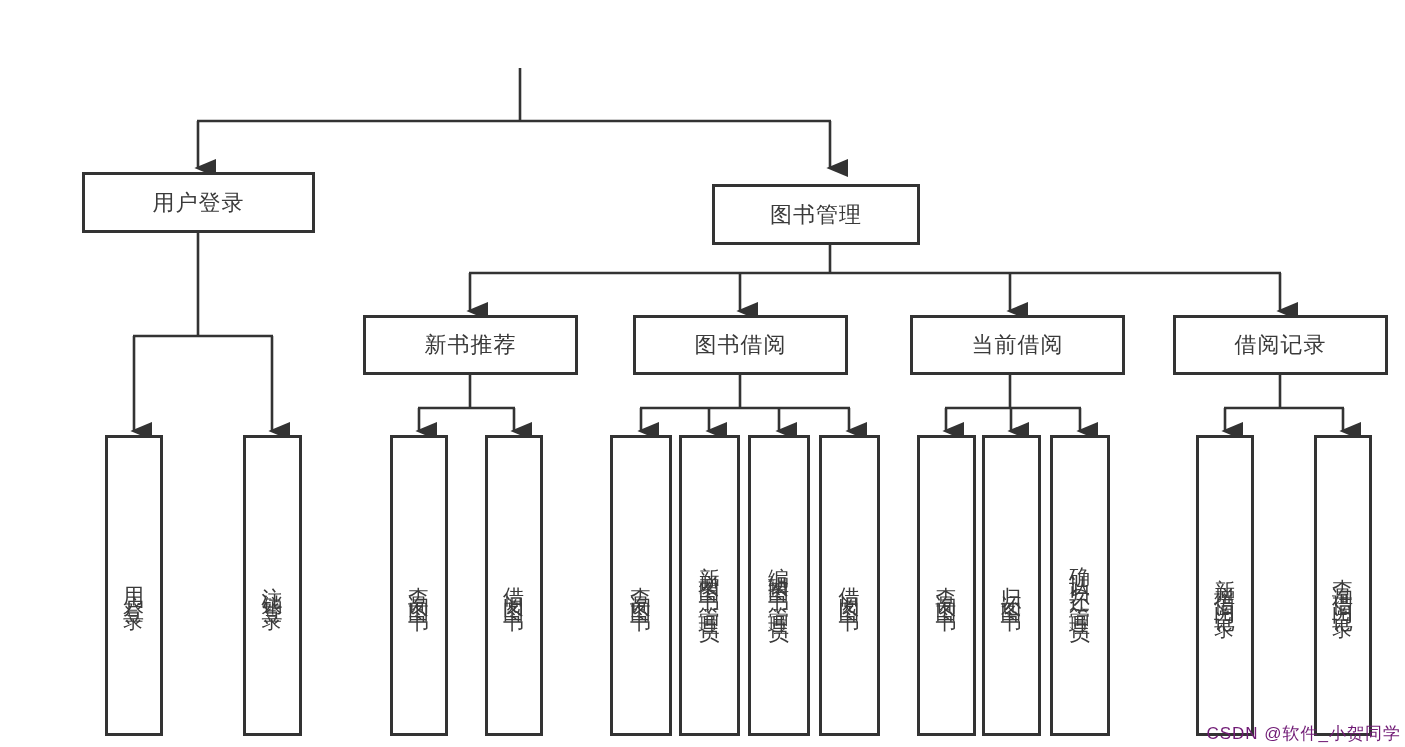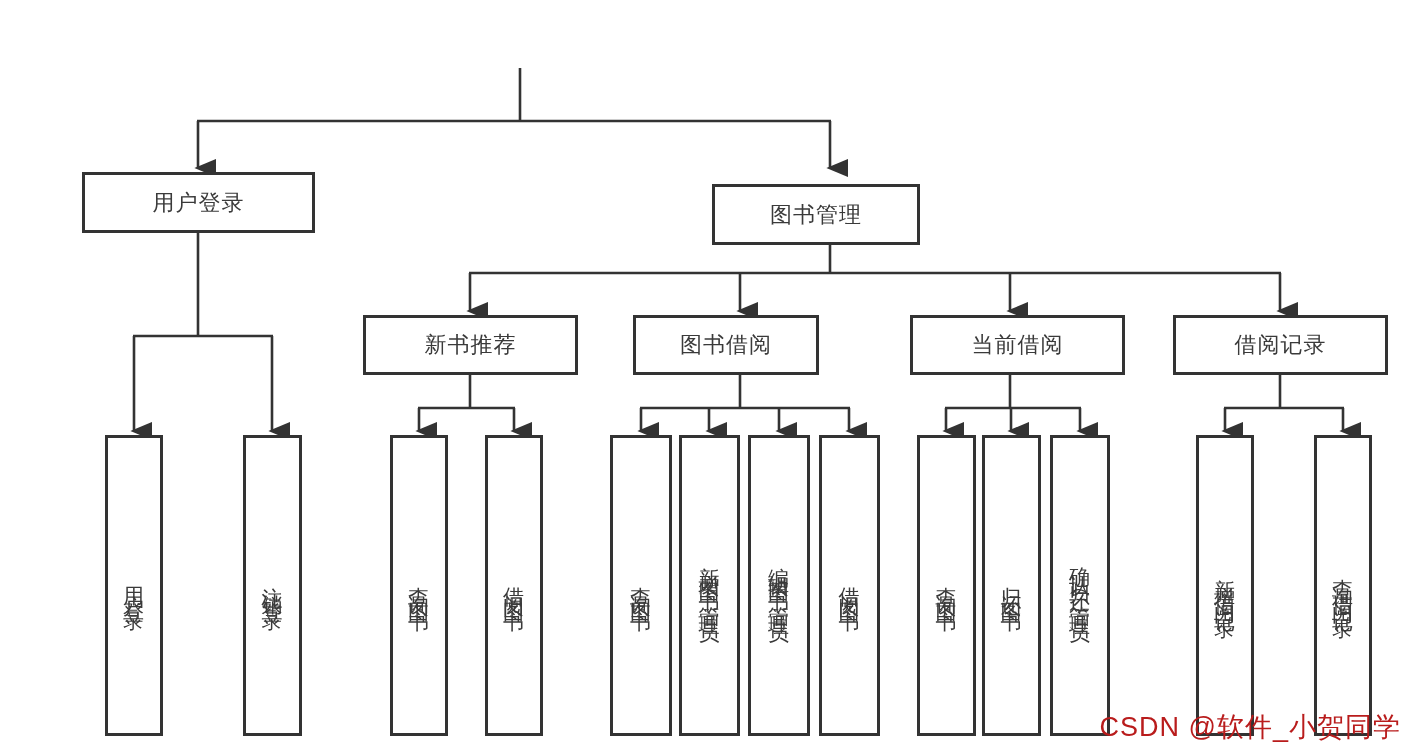--- a/index.html
+++ b/index.html
@@ -39,32 +39,32 @@
     text-orientation: mixed;
     font-size: 21px;
     letter-spacing: 8px;
     color: #3a3a3a;
     line-height: 1;
   }
   .watermark {
     position: absolute;
     right: 4px;
     bottom: 2px;
-    font-size: 27px;
-    color: #b91c1c;
+    font-size: 17px;
+    color: #701a75;
     letter-spacing: 1px;
     z-index: 10;
     white-space: nowrap;
   }
   
   .n-root { left: 20px;  top: 15px;  width: 1000px; height: 54px; }
   .n-l2a  { left: 82px;  top: 172px; width: 233px;  height: 61px; }
   .n-l2b  { left: 712px; top: 172px; width: 208px;  height: 61px; margin-top: 12px; }
   .n-l3a  { left: 363px; top: 315px; width: 215px;  height: 60px; align-items: center; }
-  .n-l3b  { left: 633px; top: 315px; width: 186px;  height: 60px; text-align: right; }
+  .n-l3b  { left: 633px; top: 315px; width: 215px;  height: 60px; text-align: right; }
   .n-l3c  { left: 910px; top: 315px; width: 215px;  height: 60px; }
   .n-l3d  { left: 1173px;top: 315px; width: 215px;  height: 60px; }
   .leaf   { top: 435px; height: 301px; }
   .n-g1a { left: 105px;  width: 58px; }
   .n-g1b { left: 243px;  width: 59px; }
   .n-g2a { left: 390px;  width: 58px; }
   .n-g2b { left: 485px;  width: 58px; }
   .n-g3a { left: 610px;  width: 62px; }
   .n-g3b { left: 679px;  width: 61px; }
   .n-g3c { left: 748px;  width: 62px; }

